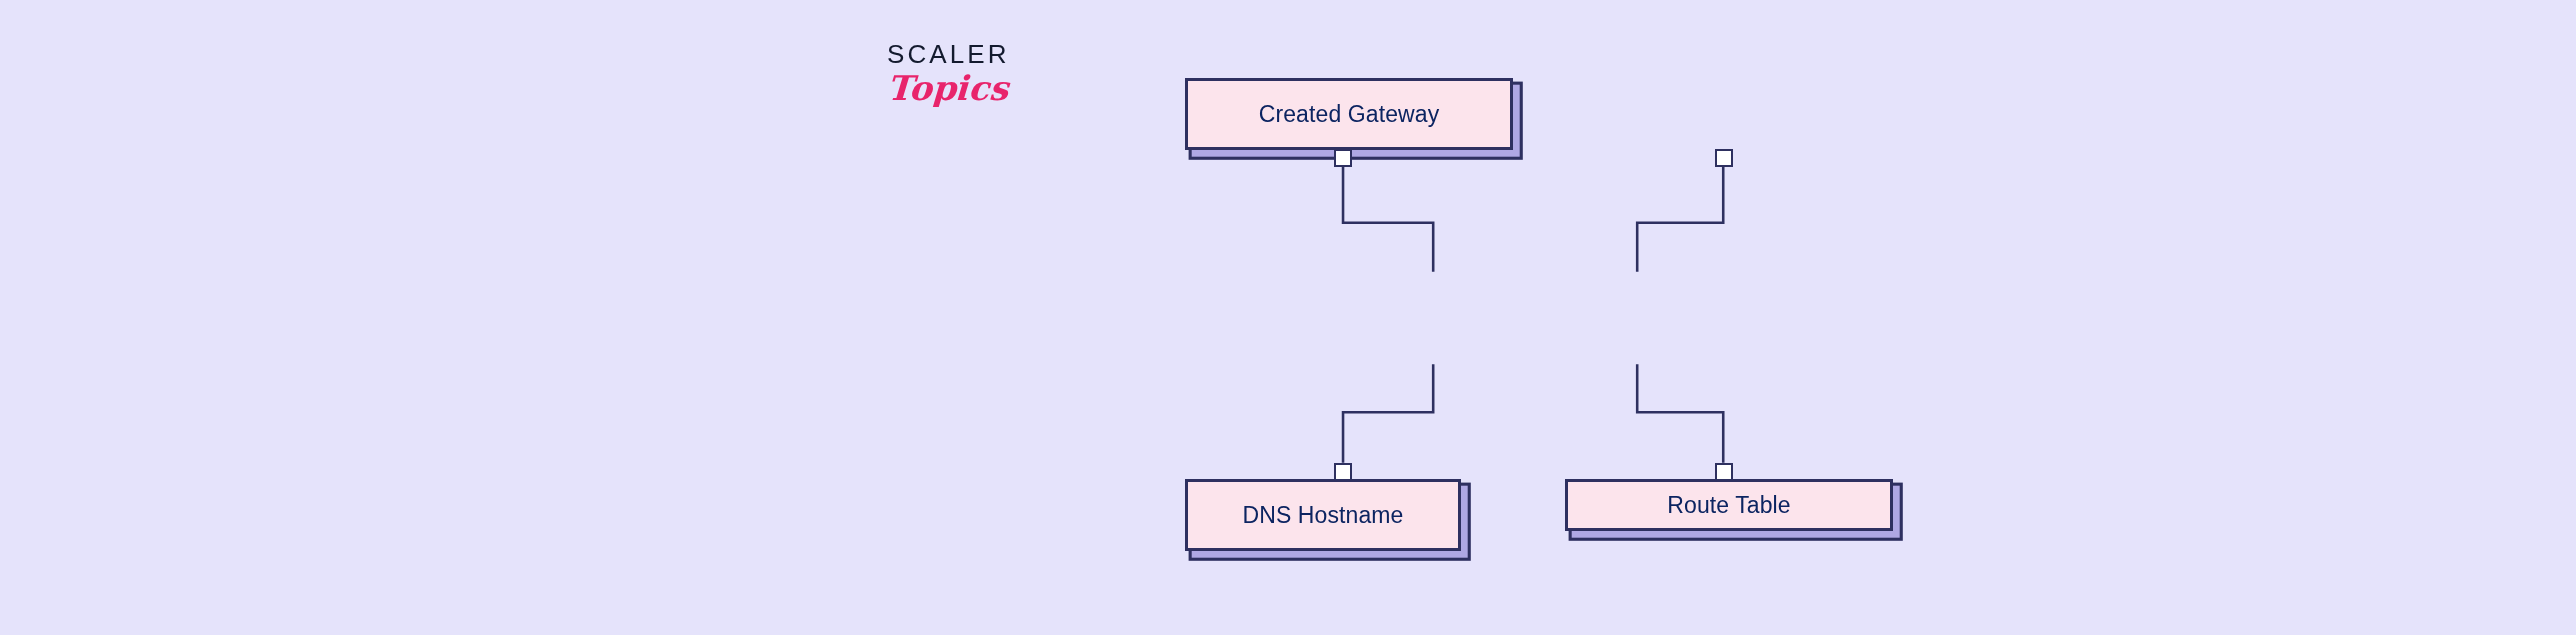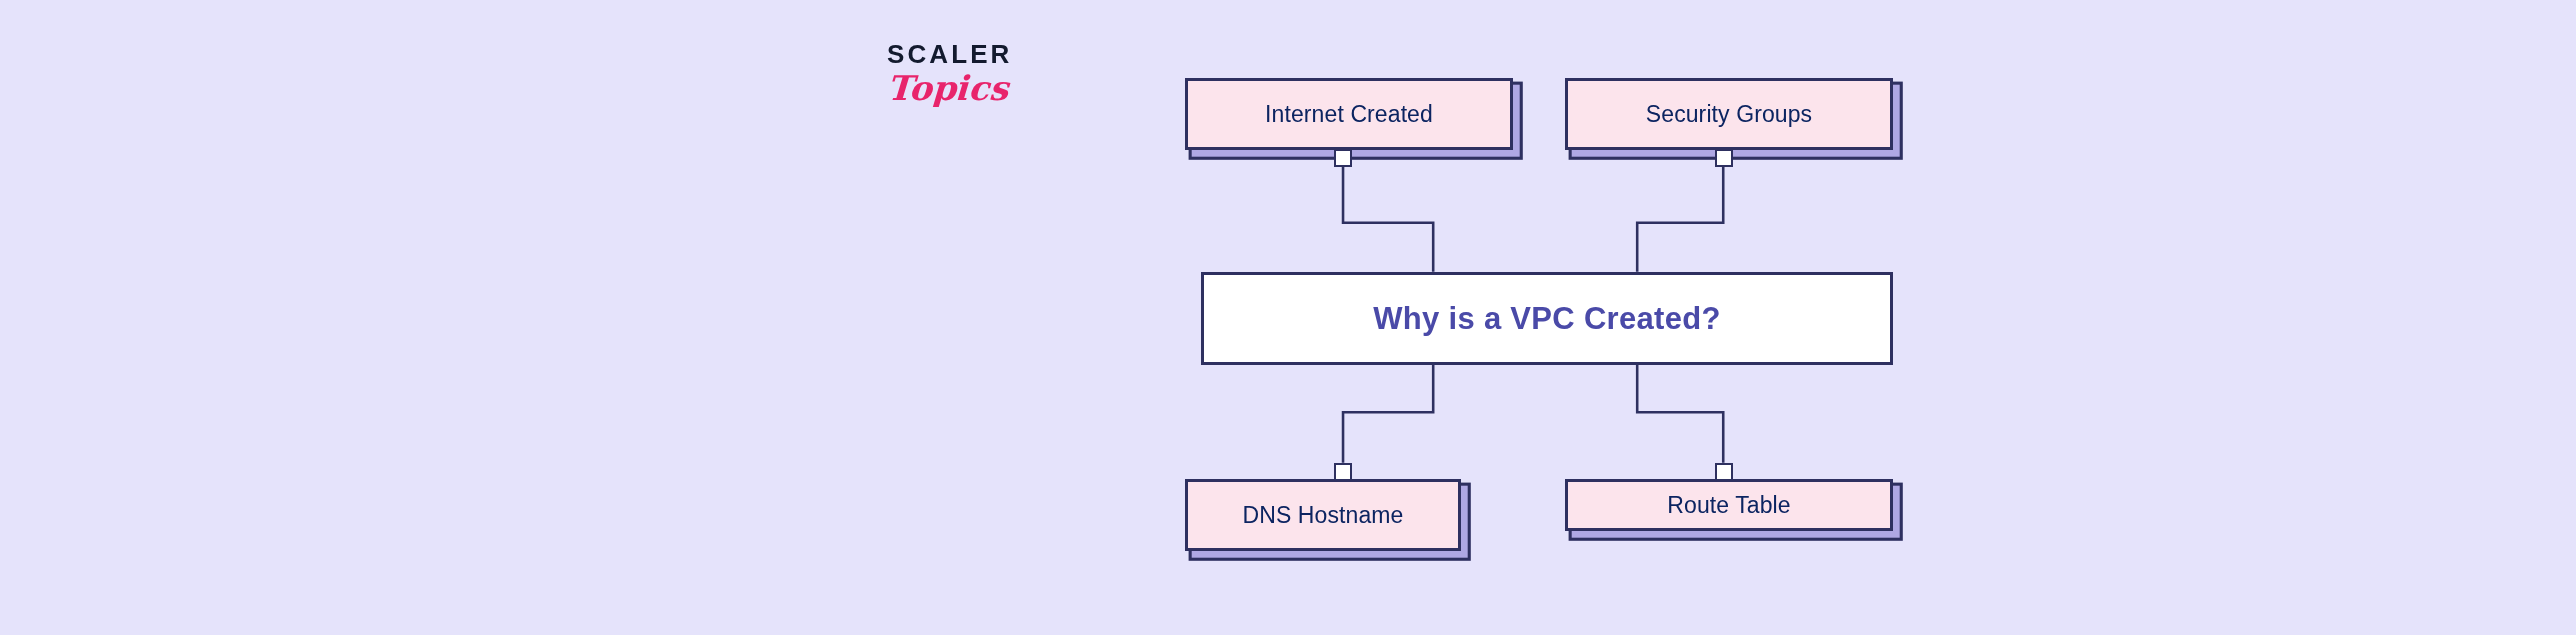--- a/index.html
+++ b/index.html
@@ -30,21 +30,21 @@
     position: absolute;
     left: 887px;
     top: 41px;
     width: 170px;
     height: 93px;
     user-select: none;
   }
   #brand-logo .brand-scaler {
     display: block;
     font-family: "Liberation Sans", sans-serif;
-    font-weight: 700;
+    font-weight: 400;
     font-size: 26px;
     letter-spacing: 3.1px;
     color: #131A2E;
     line-height: 1;
   }
   #brand-logo .brand-topics {
     display: block;
     font-family: "DejaVu Serif", serif;
     font-style: italic;
     font-weight: 700;
@@ -145,30 +145,24 @@
     <path class="conn-path" d="M 2607 324 L 2607 432 L 2782 432 L 2782 527"></path>
 
     <path class="conn-path" d="M 3345 324 L 3345 432 L 3178 432 L 3178 527"></path>
 
     <path class="conn-path" d="M 2782 707 L 2782 800 L 2607 800 L 2607 898"></path>
 
     <path class="conn-path" d="M 3178 707 L 3178 800 L 3345 800 L 3345 898"></path>
   </svg>
 
   <div class="node leaf" id="node-internet-gateway">
-    <span class="node-label">Internet Created</span>
+    <span class="node-label">Created Gateway</span>
   </div>
 
-  <div class="node leaf" id="node-security-groups">
-    <span class="node-label">Security Groups</span>
-  </div>
 
-  <div class="node center" id="node-why-vpc">
-    <span class="node-label">Why is a VPC Created?</span>
-  </div>
 
   <div class="node leaf" id="node-dns-hostname">
     <span class="node-label">DNS Hostname</span>
   </div>
 
   <div class="node leaf" id="node-route-table">
     <span class="node-label">Route Table</span>
   </div>
 
   <div class="conn-anchor" id="anchor-internet-gateway"></div>

